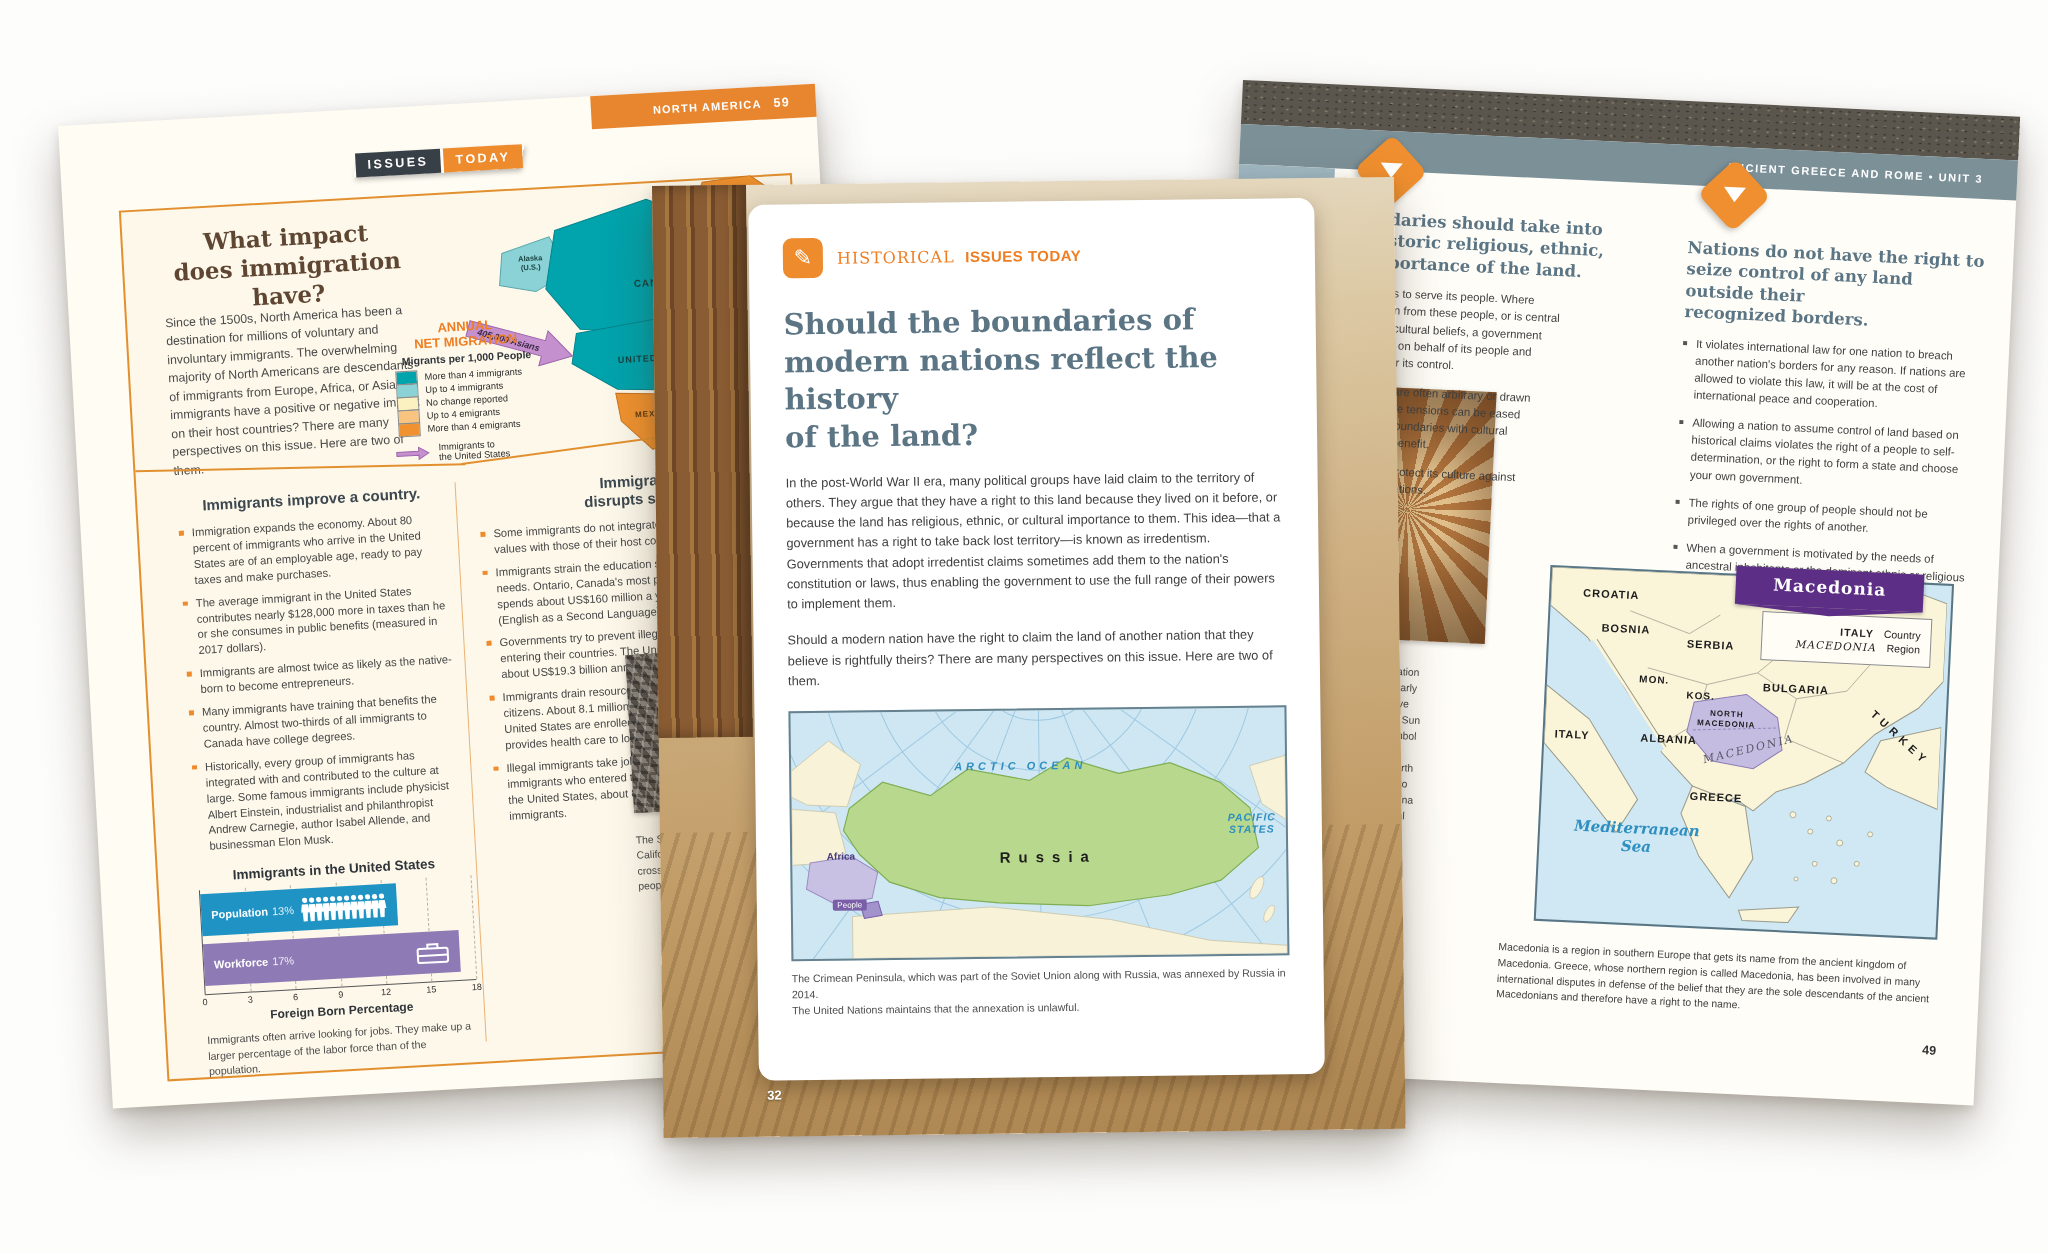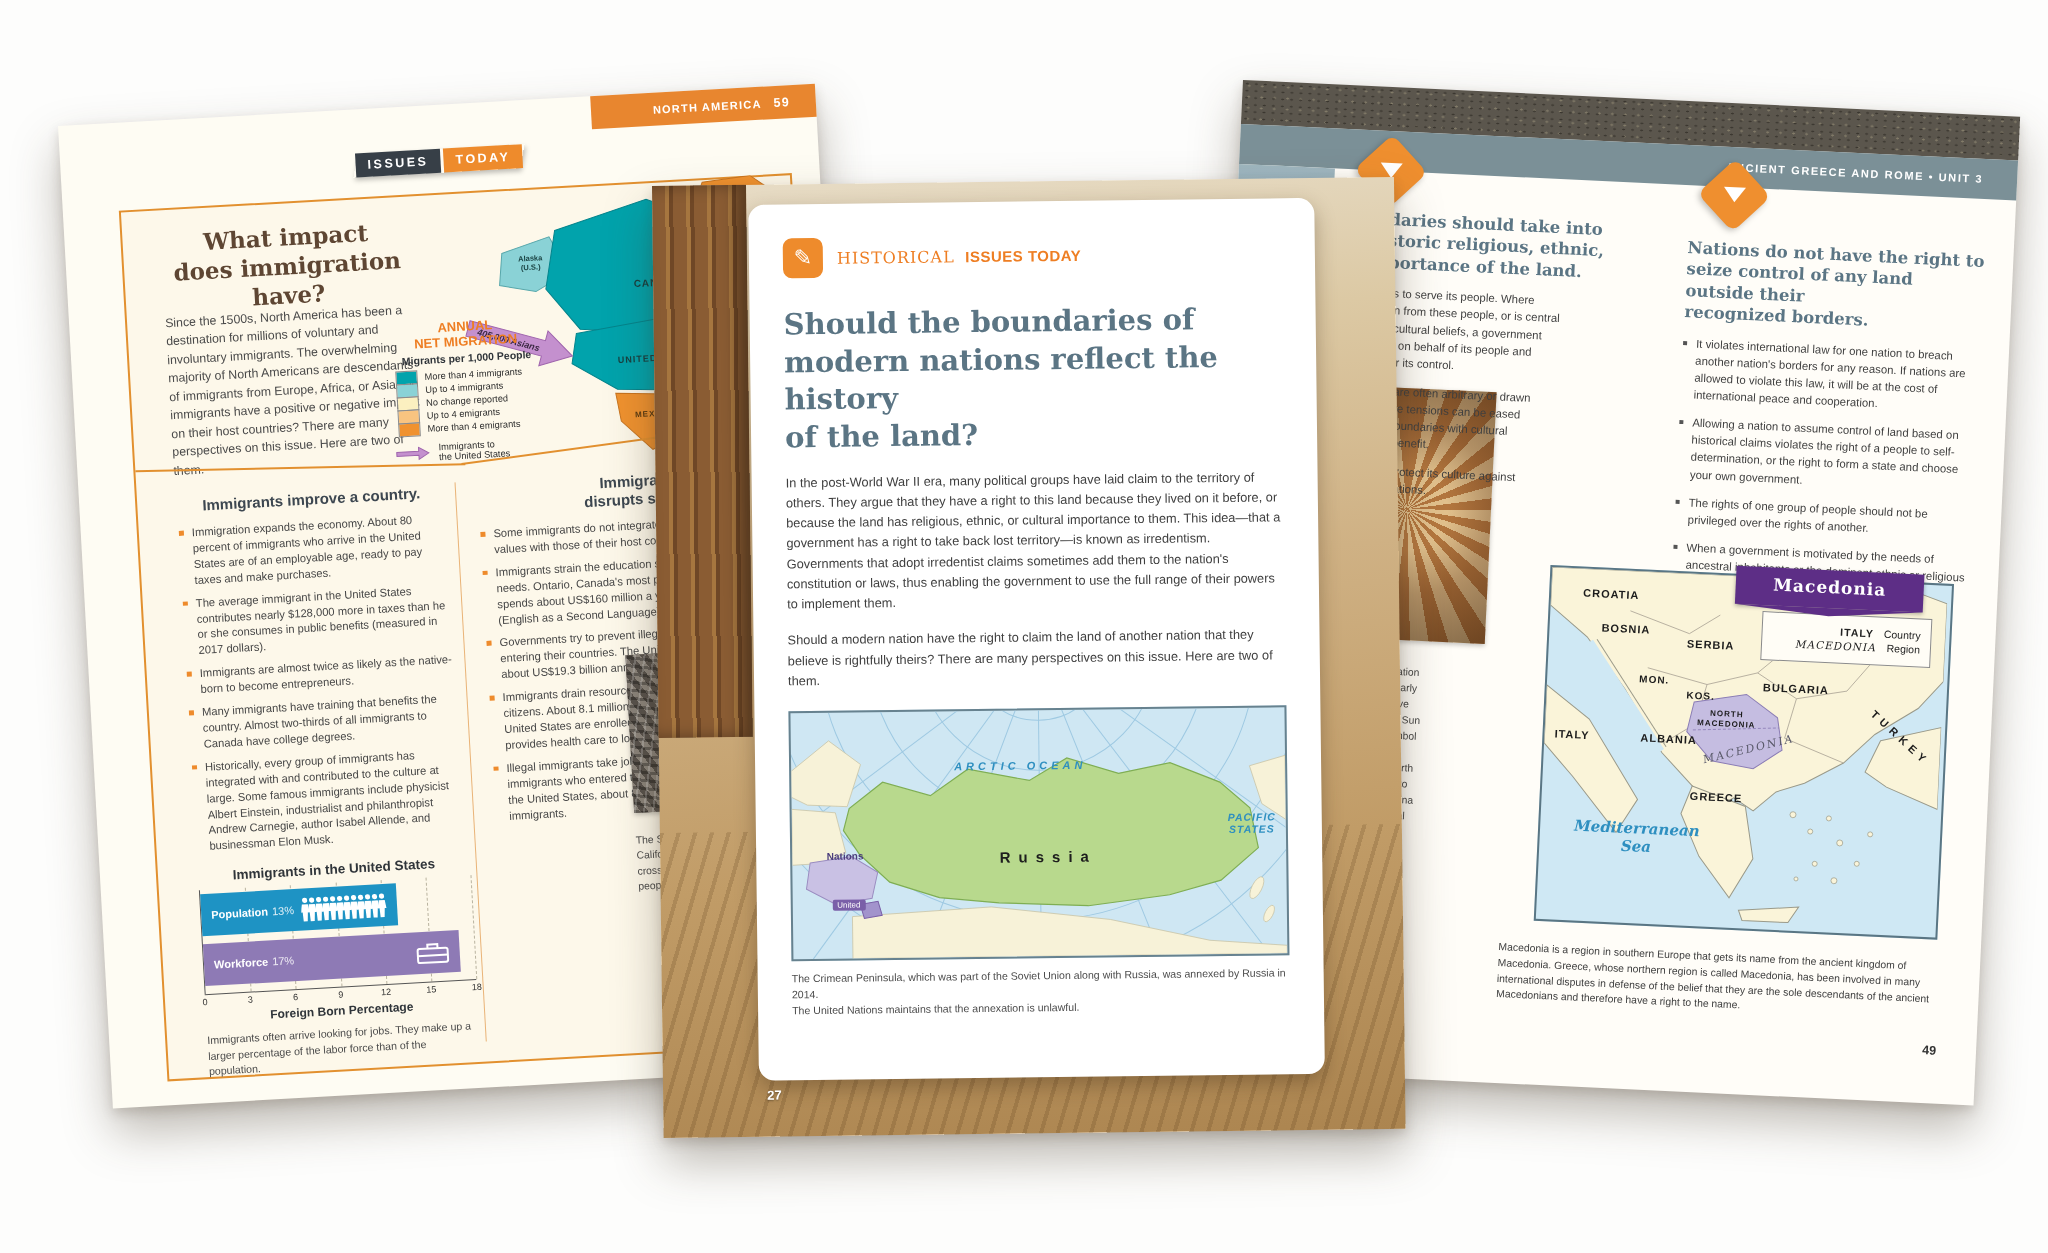--- a/index.html
+++ b/index.html
@@ -521,22 +521,22 @@
 
           <g fill="#f7f2d8" stroke="#c9c4a6" stroke-width=".7">
             <ellipse cx="468" cy="180" rx="5" ry="12" transform="rotate(28 468 180)"></ellipse>
             <ellipse cx="480" cy="206" rx="4" ry="9" transform="rotate(28 480 206)"></ellipse>
           </g>
         </svg>
         <span class="ru-label lbl-arctic">ARCTIC  OCEAN</span>
         <span class="ru-label lbl-pacific">PACIFIC
 STATES</span>
         <span class="ru-label lbl-russia">Russia</span>
-        <span class="ru-label lbl-ukraine">Nations</span>
-        <span class="ru-label lbl-crimea">United</span>
+        <span class="ru-label lbl-ukraine">Africa</span>
+        <span class="ru-label lbl-crimea">People</span>
       </div>
       <p class="ru-cap preline">The Crimean Peninsula, which was part of the Soviet Union along with Russia, was annexed by Russia in 2014.
 The United Nations maintains that the annexation is unlawful.</p>
     </div>
 
-    <div class="cp-pageno">27</div>
+    <div class="cp-pageno">32</div>
   </section>
 </div>
 
 </body></html>

